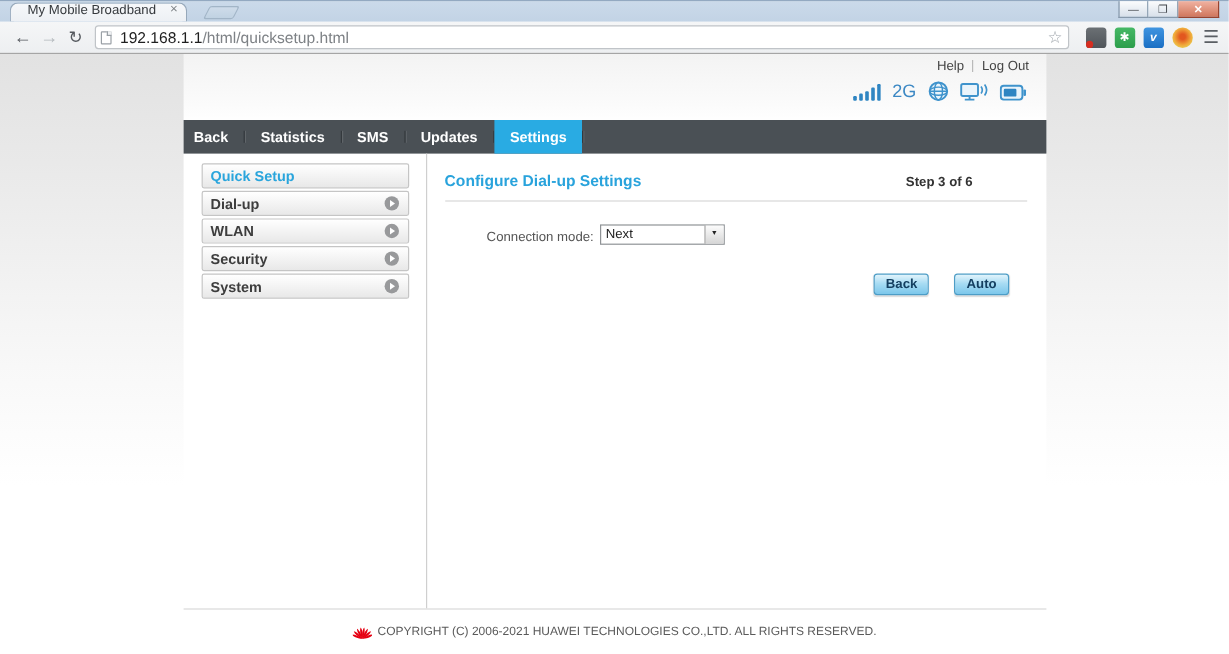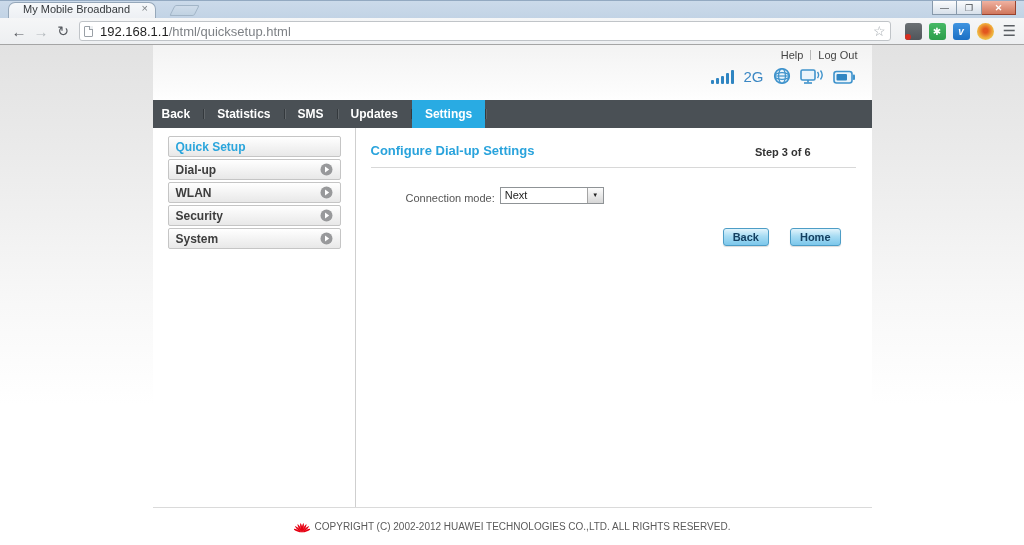--- a/index.html
+++ b/index.html
@@ -221,35 +221,35 @@
         <div class="rule"></div>
         <div class="form-row">
           <span class="form-label">Connection mode:</span>
           <div class="selectbox">
             <span>Next</span>
             <span class="select-btn">▼</span>
           </div>
         </div>
         <div class="btn-row">
           <div class="btn">Back</div>
-          <div class="btn">Home</div>
+          <div class="btn">Auto</div>
         </div>
       </div>
     </div>
 
     <div class="footer">
       <svg width="16" height="13" viewBox="0 0 30 24">
         <g fill="#e60012" transform="translate(15,23)">
           <path d="M0,0 C-2.5,-7 -2,-15 0,-18 C2,-15 2.5,-7 0,0 Z" transform="rotate(-68)"></path>
           <path d="M0,0 C-2.5,-7 -2,-15 0,-18 C2,-15 2.5,-7 0,0 Z" transform="rotate(-48)"></path>
           <path d="M0,0 C-2.5,-7 -2,-15 0,-18 C2,-15 2.5,-7 0,0 Z" transform="rotate(-28)"></path>
           <path d="M0,0 C-2.5,-7 -2,-15 0,-18 C2,-15 2.5,-7 0,0 Z" transform="rotate(-9)"></path>
           <path d="M0,0 C-2.5,-7 -2,-15 0,-18 C2,-15 2.5,-7 0,0 Z" transform="rotate(9)"></path>
           <path d="M0,0 C-2.5,-7 -2,-15 0,-18 C2,-15 2.5,-7 0,0 Z" transform="rotate(28)"></path>
           <path d="M0,0 C-2.5,-7 -2,-15 0,-18 C2,-15 2.5,-7 0,0 Z" transform="rotate(48)"></path>
           <path d="M0,0 C-2.5,-7 -2,-15 0,-18 C2,-15 2.5,-7 0,0 Z" transform="rotate(68)"></path>
         </g>
       </svg>
-      <span class="footer-text">COPYRIGHT (C) 2002-2012 HUAWEI TECHNOLOGIES CO.,LTD. ALL RIGHTS RESERVED.</span>
+      <span class="footer-text">COPYRIGHT (C) 2006-2021 HUAWEI TECHNOLOGIES CO.,LTD. ALL RIGHTS RESERVED.</span>
     </div>
 
   </div>
 </div>
 
 </body></html>

